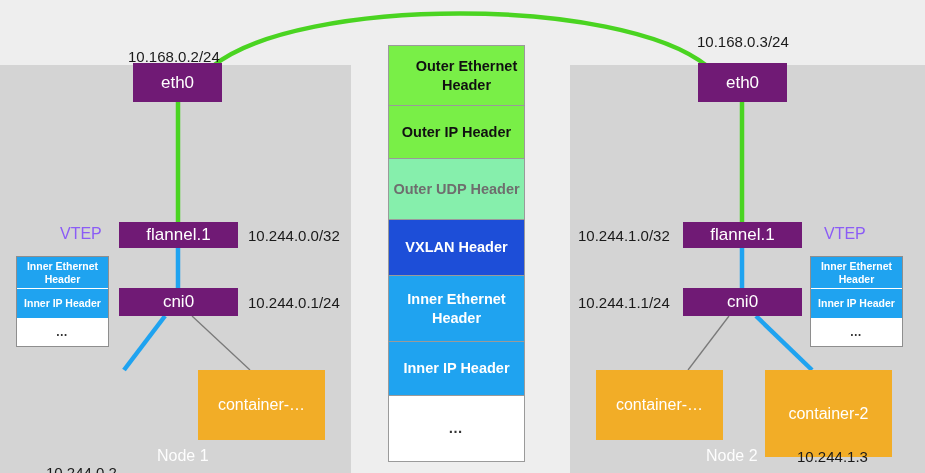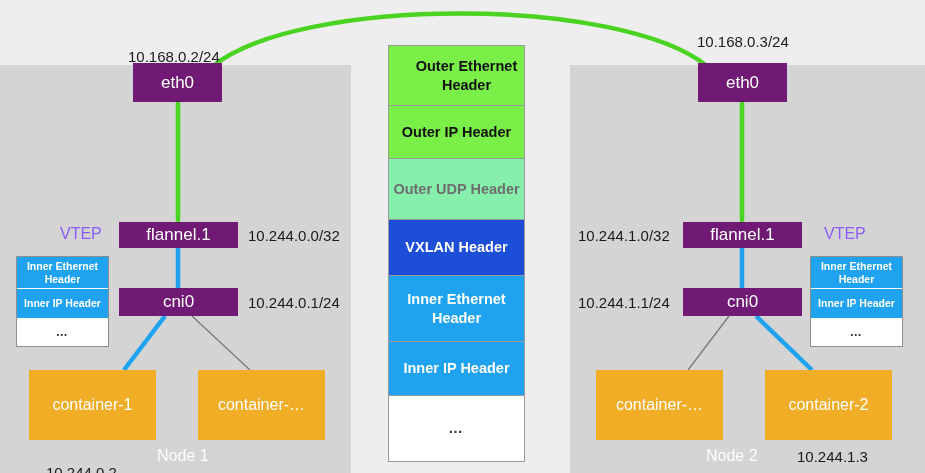--- a/index.html
+++ b/index.html
@@ -172,21 +172,20 @@
   <div class="vtep-label" style="left:60px; top:225px;">VTEP</div>
 
   <div class="dev-box" style="left:119px; top:222px; width:119px; height:26px;">flannel.1</div>
 
   <div class="ip-label" style="left:248px; top:227px;">10.244.0.0/32</div>
 
   <div class="dev-box" style="left:119px; top:288px; width:119px; height:28px;">cni0</div>
 
   <div class="ip-label" style="left:248px; top:294px;">10.244.0.1/24</div>
 
-  <div class="container-box" style="left:29px; top:370px; width:127px; height:70px;">container-1</div>
 
   <div class="container-box" style="left:198px; top:370px; width:127px; height:70px;">container-…</div>
 
   <div class="ip-label" style="left:46px; top:464px;">10.244.0.2</div>
 
   <div class="node-label" style="left:157px; top:447px;">Node 1</div>
 
   <div class="mini-stack" id="mini-stack-left">
     <div class="mini-layer mini-blue" style="flex:0 0 32px;">Inner Ethernet Header</div>
     <div class="mini-layer mini-blue" style="flex:0 0 30px;">Inner IP Header</div>
@@ -212,21 +211,21 @@
   <div class="dev-box" style="left:683px; top:222px; width:119px; height:26px;">flannel.1</div>
 
   <div class="vtep-label" style="left:824px; top:225px;">VTEP</div>
 
   <div class="ip-label" style="left:578px; top:294px;">10.244.1.1/24</div>
 
   <div class="dev-box" style="left:683px; top:288px; width:119px; height:28px;">cni0</div>
 
   <div class="container-box" style="left:596px; top:370px; width:127px; height:70px;">container-…</div>
 
-  <div class="container-box" style="left:765px; top:370px; width:127px; height:70px;">container-2</div>
+  <div class="container-box" style="left:765px; top:370px; width:127px; height:87px;">container-2</div>
 
   <div class="node-label" style="left:706px; top:447px;">Node 2</div>
 
   <div class="ip-label" style="left:797px; top:448px;">10.244.1.3</div>
 
   <div class="mini-stack" id="mini-stack-right">
     <div class="mini-layer mini-blue" style="flex:0 0 32px;">Inner Ethernet Header</div>
     <div class="mini-layer mini-blue" style="flex:0 0 30px;">Inner IP Header</div>
     <div class="mini-layer mini-white" style="flex:1 1 auto;">…</div>
   </div>

